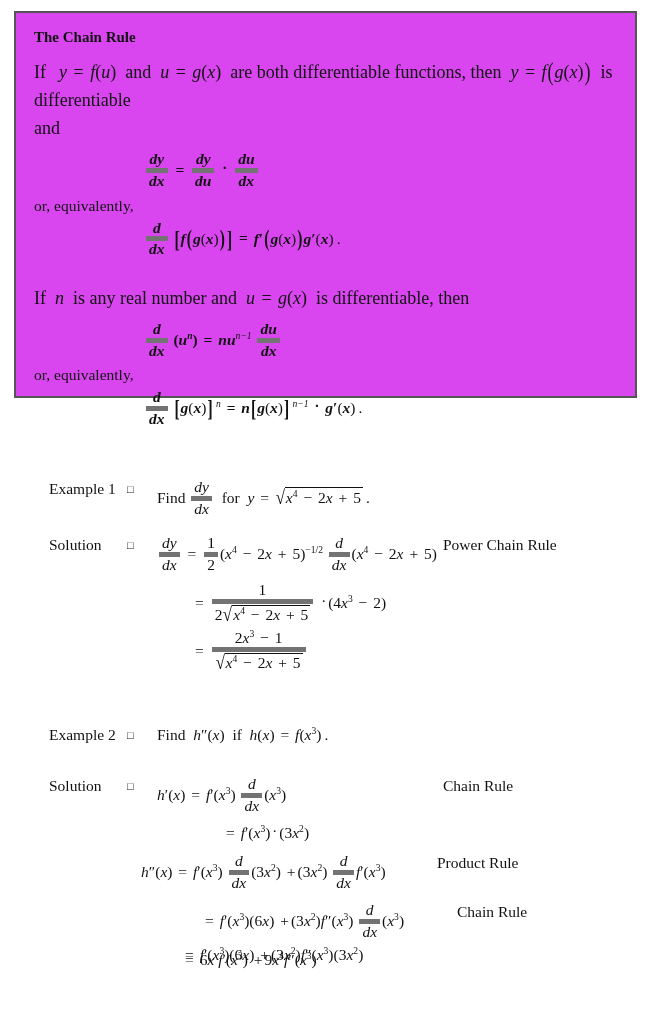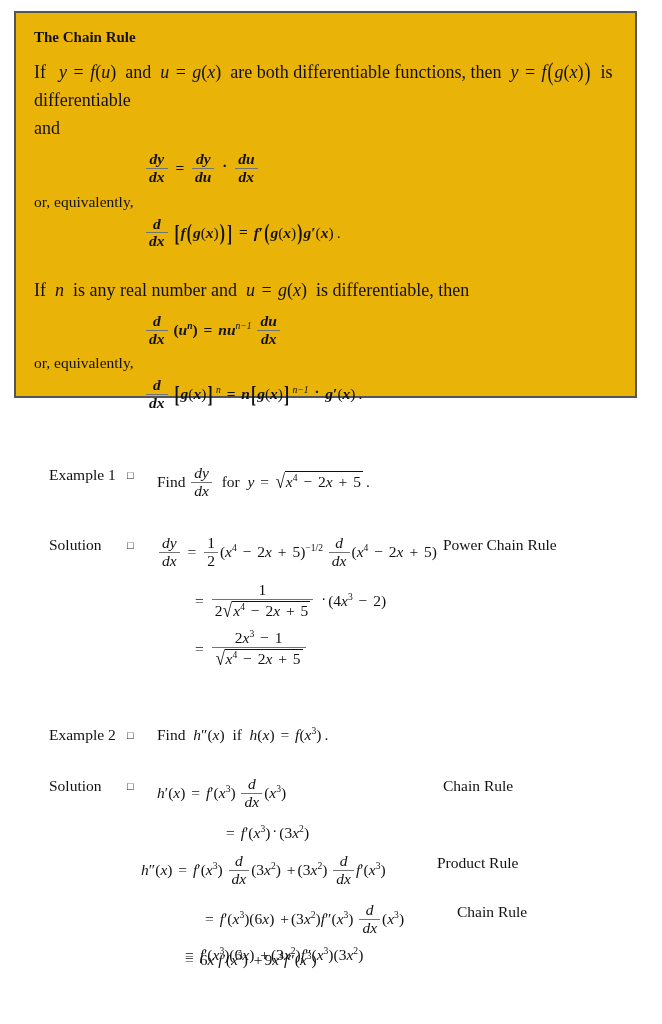--- a/index.html
+++ b/index.html
@@ -28,21 +28,21 @@
   .frac {
     display: inline-block;
     vertical-align: middle;
     text-align: center;
     line-height: 1.08;
     margin: 0 2px;
     position: relative;
     top: -0.06em;
   }
   .frac > .num { display: block; padding: 0 3px; }
-  .frac > .den { display: block; padding: 0 3px; border-top: 1px solid #737373; }
+  .frac > .den { display: block; padding: 0 3px; border-top: 5px solid #737373; }
   .frac.bold { font-weight: bold; font-style: italic; }
 
   
   .rad { display: inline-block; white-space: nowrap; }
   .rad > .sign {
     display: inline-block;
     font-size: 1.28em;
     vertical-align: -0.06em;
     margin-right: -1px;
     transform: scaleX(0.85);
@@ -59,21 +59,21 @@
 
   
   #rule-box {
     position: absolute;
     left: 14px;
     top: 11px;
     width: 623px;
     height: 387px;
     border: 2px solid #555;
     box-sizing: border-box;
-    background: #eab308;
+    background: #d946ef;
   }
   .rule-inner { padding: 16px 18px 0 18px; }
   .rule-title {
     font-weight: bold;
     font-size: 15px;
     margin: 0 0 13px 0;
   }
   .rule-text {
     font-size: 18px;
     line-height: 1.55;
@@ -184,21 +184,21 @@
         <span class="op" style="font-weight:bold;">=</span>
         <span class="mib">n</span><span class="bigb" style="font-weight:bold;">[</span><span class="mib">g</span>(<span class="mib">x</span>)<span class="bigb" style="font-weight:bold;">]</span><span class="supn">&nbsp;n−1</span>
         <span class="dot" style="font-weight:bold;">·</span>
         <span class="mib">g</span><span style="font-weight:bold;">′</span>(<span class="mib">x</span>) .
       </div>
     </div>
 
   </div>
 </div>
 
-<div class="example-block" style="top:466px;">
+<div class="example-block" style="top:480px;">
   <div class="ex-line">
     <div class="ex-label">Example 1</div>
     <div class="ex-bullet">□</div>
     <div class="ex-body">
       <span>Find</span>
       <span class="frac"><span class="num"><span class="mi">dy</span></span><span class="den"><span class="mi">dx</span></span></span>
       <span>&nbsp;</span><span>for</span>
       <span>&nbsp;</span><span class="mi">y</span> <span class="op">=</span>
       <span class="rad"><span class="sign">√</span><span class="body"><span class="mi">x</span><span class="sup">4</span> <span class="op">−</span> 2<span class="mi">x</span> <span class="op">+</span> 5</span></span> .
     </div>

